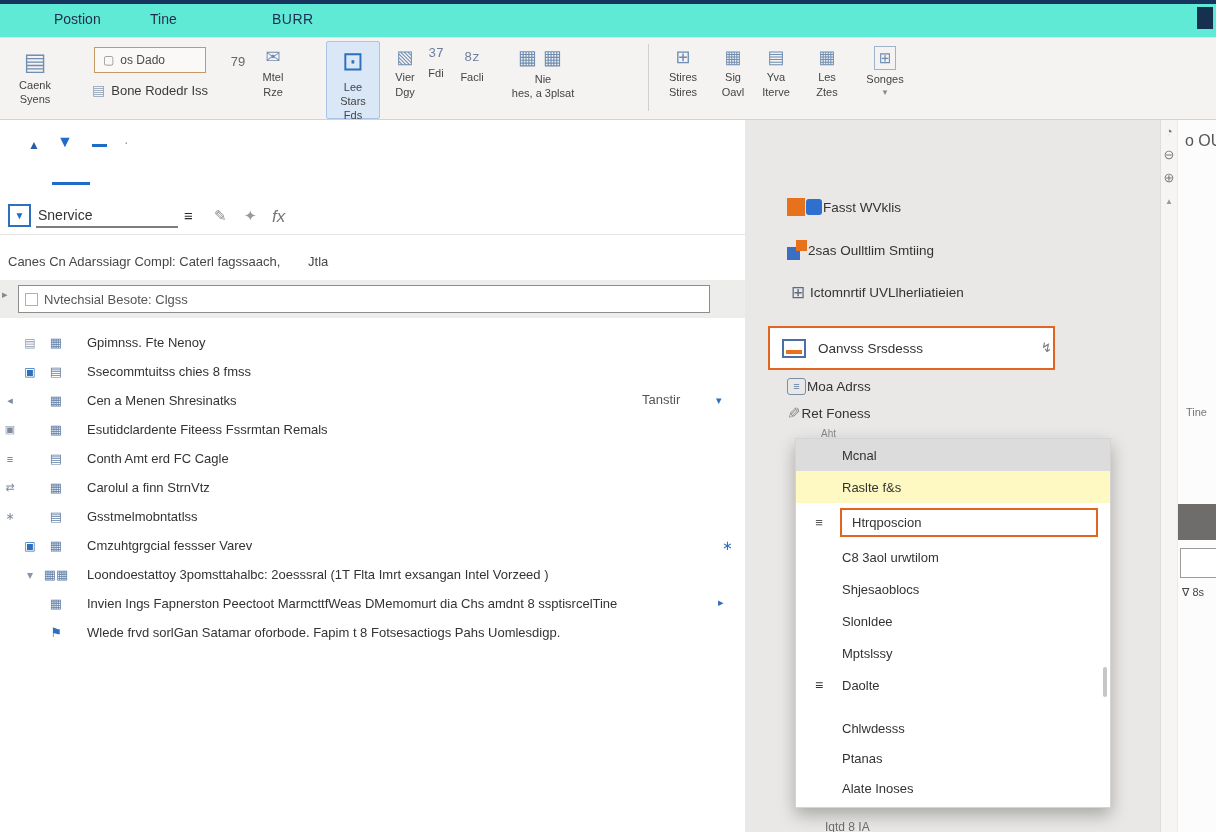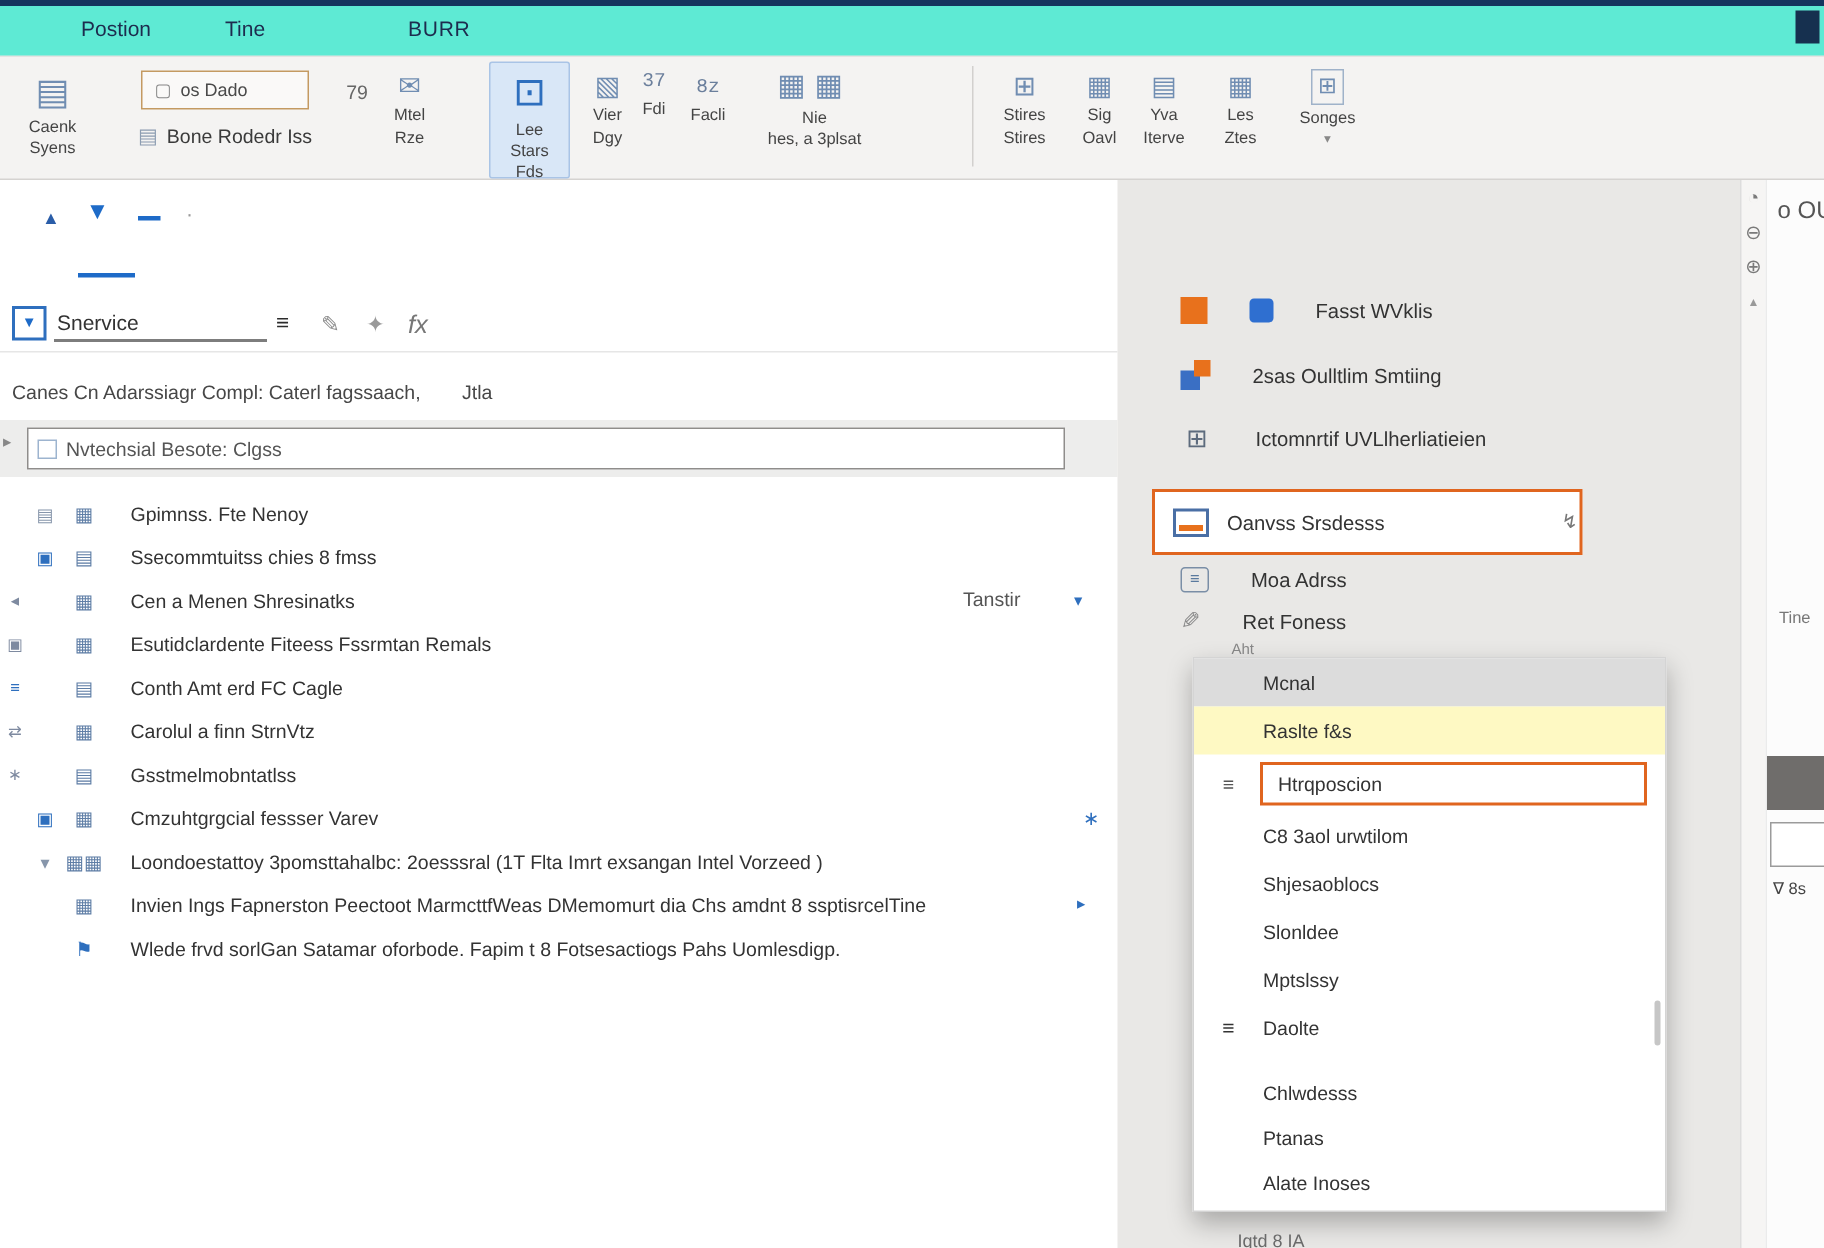--- a/index.html
+++ b/index.html
@@ -76,21 +76,21 @@
   .tanstir{position:absolute;left:642px;top:272px;font-size:13px;color:#555}
   .mark{position:absolute;font-size:11px;color:#2e6fbe}
   .mk1{left:716px;top:274px}
   .mk2{left:722px;top:418px;font-size:13px}
   .mk3{left:718px;top:476px}
 
   
   .rightpanel{position:absolute;left:745px;top:120px;width:415px;height:712px;background:#e9e8e6;overflow:hidden}
   .rp-header{position:absolute;left:42px;top:30px;font-size:17px;color:#3c3c3c;white-space:nowrap}
   .rp-header .sep{margin:0 10px;color:#555}
-  .ritem{position:absolute;left:42px;display:flex;align-items:center;gap:28px;font-size:13.5px;color:#333;cursor:default;white-space:nowrap}
+  .ritem{position:absolute;left:42px;display:flex;align-items:center;gap:1px;font-size:13.5px;color:#333;cursor:default;white-space:nowrap}
   .ri1{top:78px}.ri2{top:120px}.ri3{top:162px}.ri5{top:258px}.ri6{top:284px}
   .ic-orange{width:18px;height:18px;background:#e8711c;flex:none}
   .ic-blueapp{width:16px;height:16px;background:#2f6fd0;border-radius:3px;flex:none}
   .ic-chart{position:relative;width:20px;height:20px;flex:none}
   .ic-chart .cb{position:absolute;left:0;bottom:0;width:13px;height:13px;background:#3a6fc4}
   .ic-chart .co{position:absolute;right:0;top:0;width:11px;height:11px;background:#e8711c}
   .ic-grid{font-size:17px;color:#5d6b7d;width:22px;text-align:center;flex:none}
   .ic-lines{width:19px;height:17px;border:1px solid #7a8ea6;border-radius:3px;color:#5a7a9e;font-size:11px;line-height:15px;text-align:center;flex:none}
   .ic-pencil{font-size:16px;color:#8a8a8a;transform:scaleX(-1);display:inline-block;flex:none}
   .rhl{position:absolute;left:23px;top:206px;width:287px;height:44px;background:#fff;border:2px solid #e0651f;display:flex;align-items:center;gap:12px;padding:0 12px;font-size:13.5px;color:#333}

